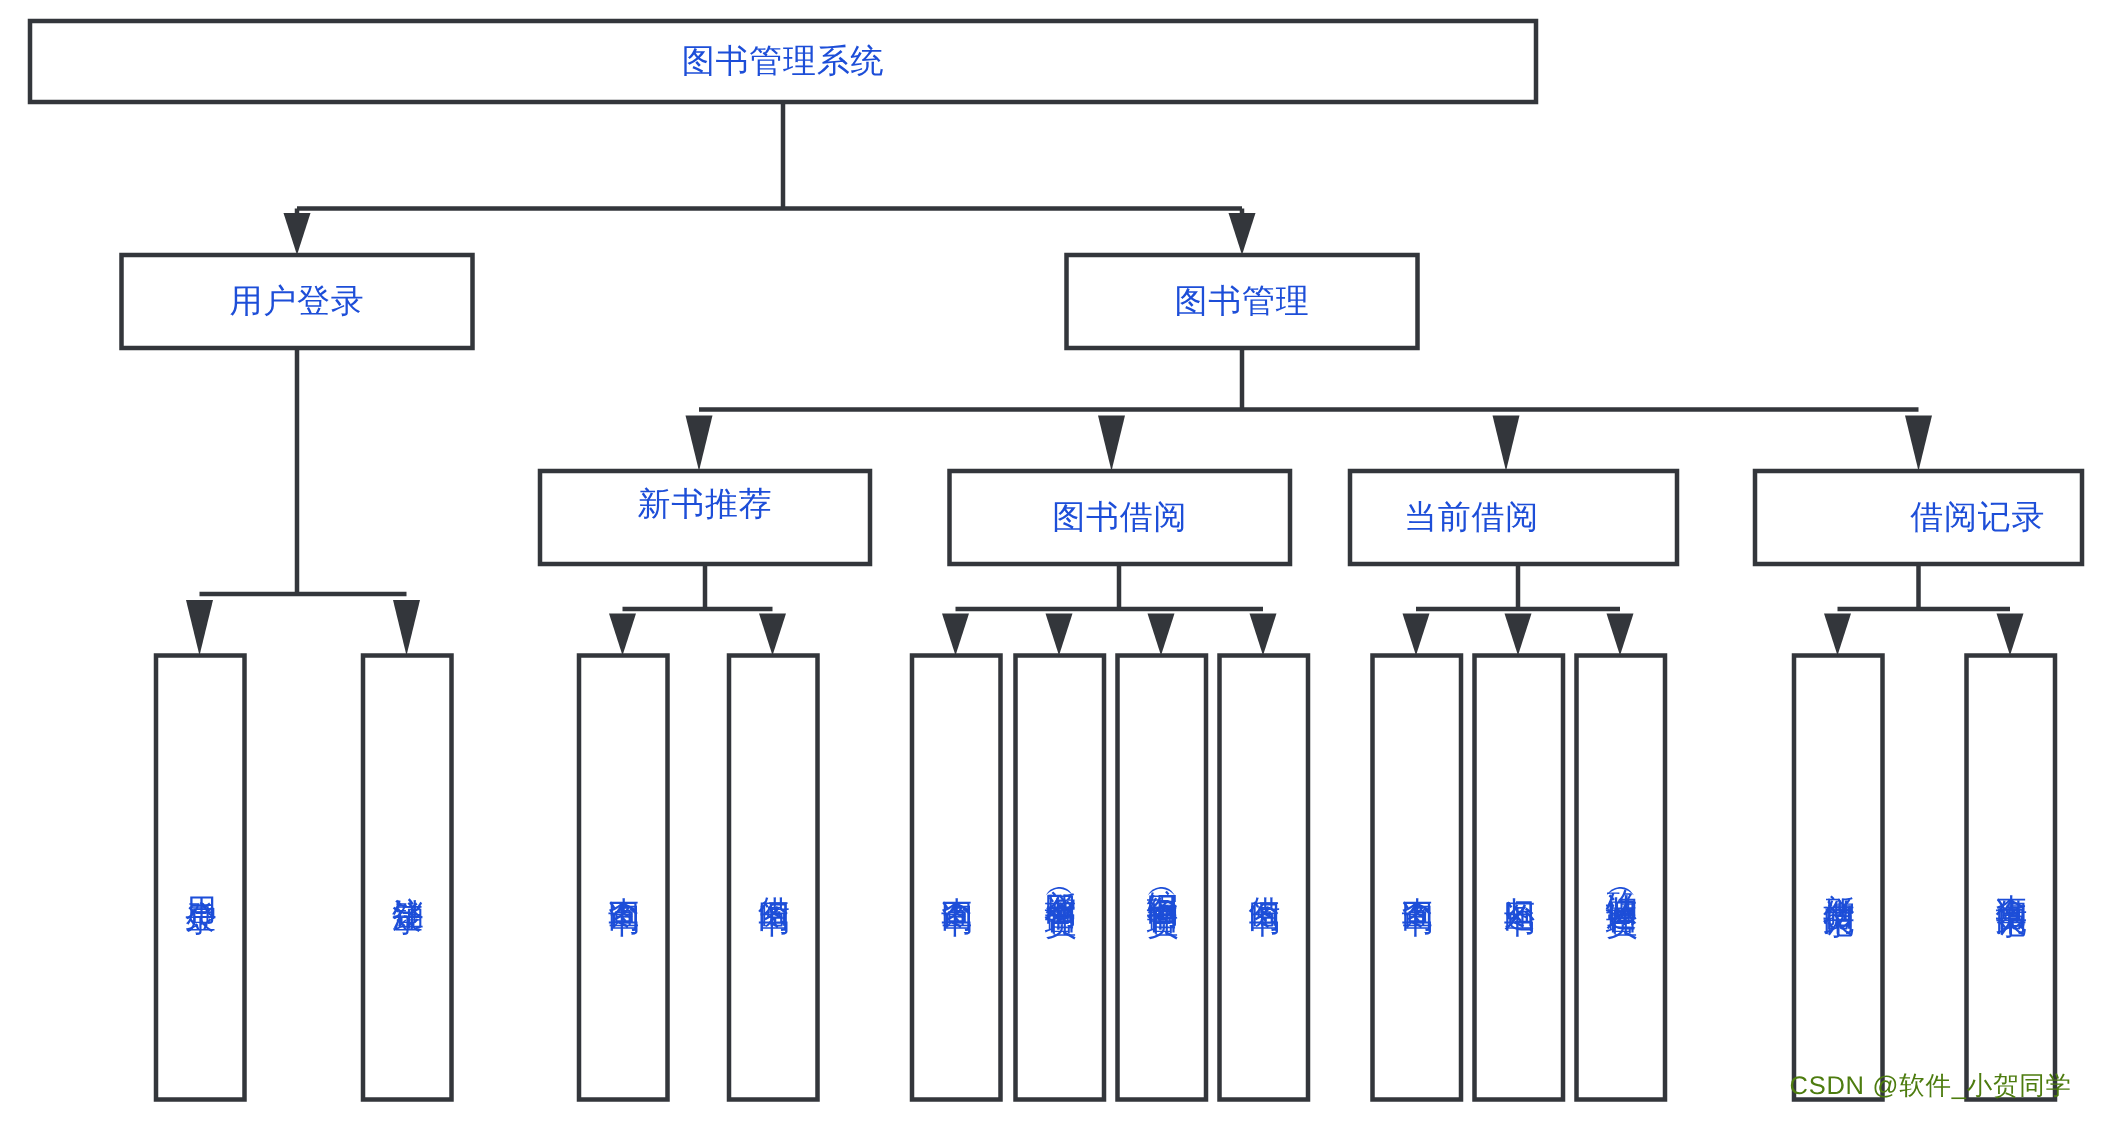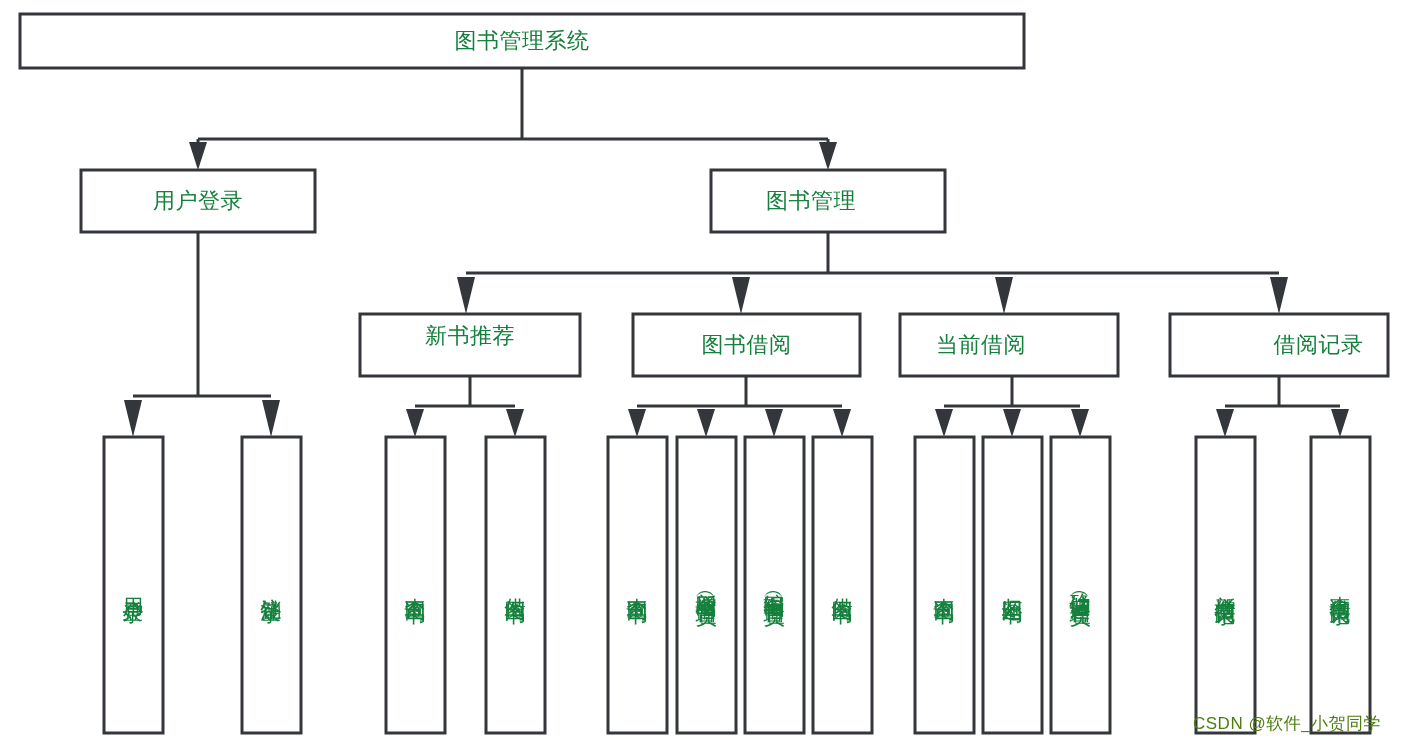--- a/index.html
+++ b/index.html
@@ -39,21 +39,21 @@
   }
   .arrow-head {
     fill: #33363b;
     stroke: none;
   }
   .node-label {
     position: absolute;
     display: flex;
     align-items: center;
     justify-content: center;
-    color: #15803d;
+    color: #1d4ed8;
     font-family: "Liberation Sans", sans-serif;
     letter-spacing: 0.5px;
     pointer-events: none;
     white-space: nowrap;
   }
   .label-h {
     font-size: 22px;
   }
   .label-v {
     writing-mode: vertical-rl;
@@ -161,21 +161,21 @@
     <rect class="node-box" x="915" y="437" width="59" height="296"></rect>
     <rect class="node-box" x="983" y="437" width="59" height="296"></rect>
     <rect class="node-box" x="1051" y="437" width="59" height="296"></rect>
     <rect class="node-box" x="1196" y="437" width="59" height="296"></rect>
     <rect class="node-box" x="1311" y="437" width="59" height="296"></rect>
   </svg>
 
   <div class="node-label label-h" style="left:20px; top:14px; width:1004px; height:54px;">图书管理系统</div>
 
   <div class="node-label label-h" style="left:81px; top:170px; width:234px; height:62px;">用户登录</div>
-  <div class="node-label label-h" style="left:694px; top:170px; width:234px; height:62px;font-family:Liberation Serif, serif;">图书管理</div>
+  <div class="node-label label-h" style="left:711px; top:170px; width:234px; height:62px;font-family:Liberation Serif, serif;">图书管理</div>
 
   <div class="node-label label-h" style="left:360px; top:314px; width:220px; height:44px;">新书推荐</div>
   <div class="node-label label-h" style="left:633px; top:314px; width:227px; height:62px;text-align:center;">图书借阅</div>
   <div class="node-label label-h" style="left:872px; top:314px; width:218px; height:62px;">当前借阅</div>
   <div class="node-label label-h" style="left:1170px; top:314px; width:259px; height:62px;padding-left:19px;">借阅记录</div>
 
   <div class="node-label label-v" style="left:104px; top:437px; width:59px; height:296px;">用户登录</div>
   <div class="node-label label-v" style="left:242px; top:437px; width:59px; height:296px;">注销登录</div>
   <div class="node-label label-v" style="left:386px; top:437px; width:59px; height:296px;">查询图书</div>
   <div class="node-label label-v" style="left:486px; top:437px; width:59px; height:296px;">借阅图书</div>

